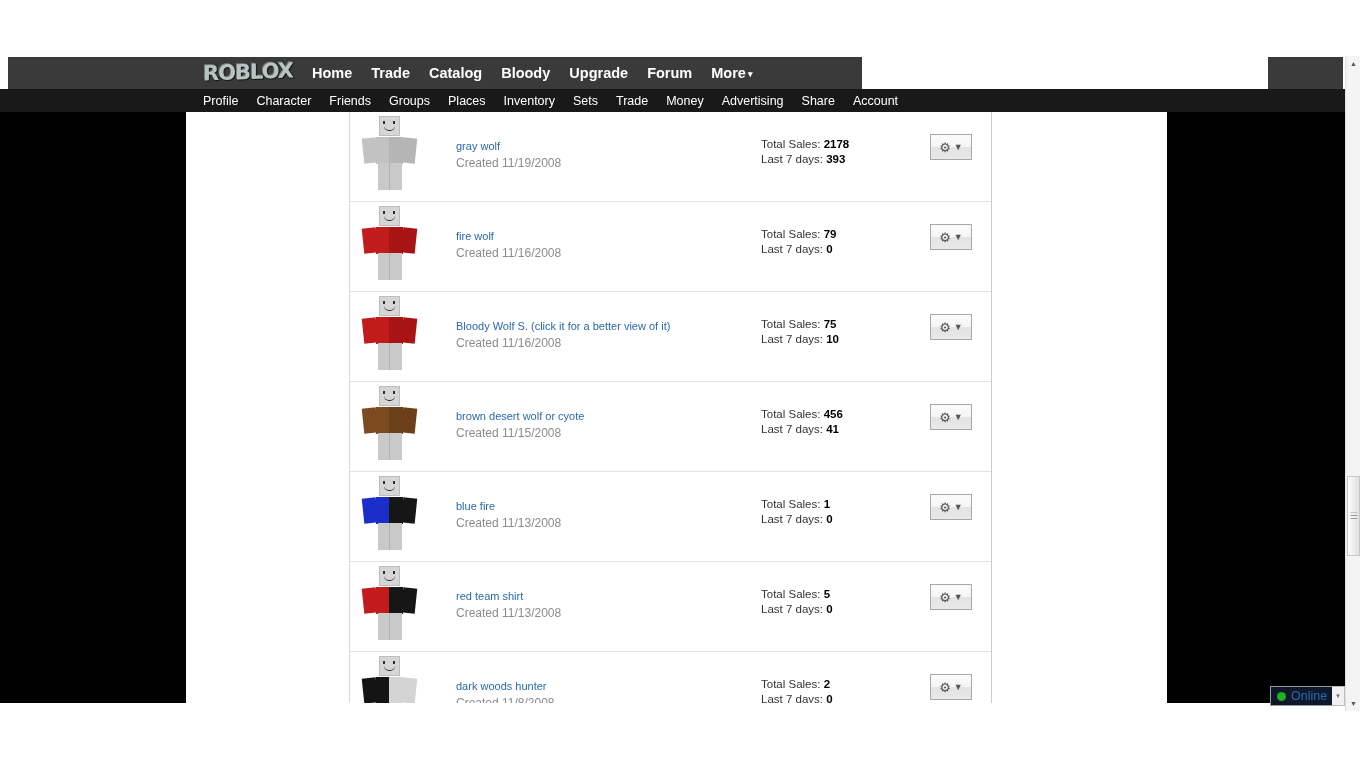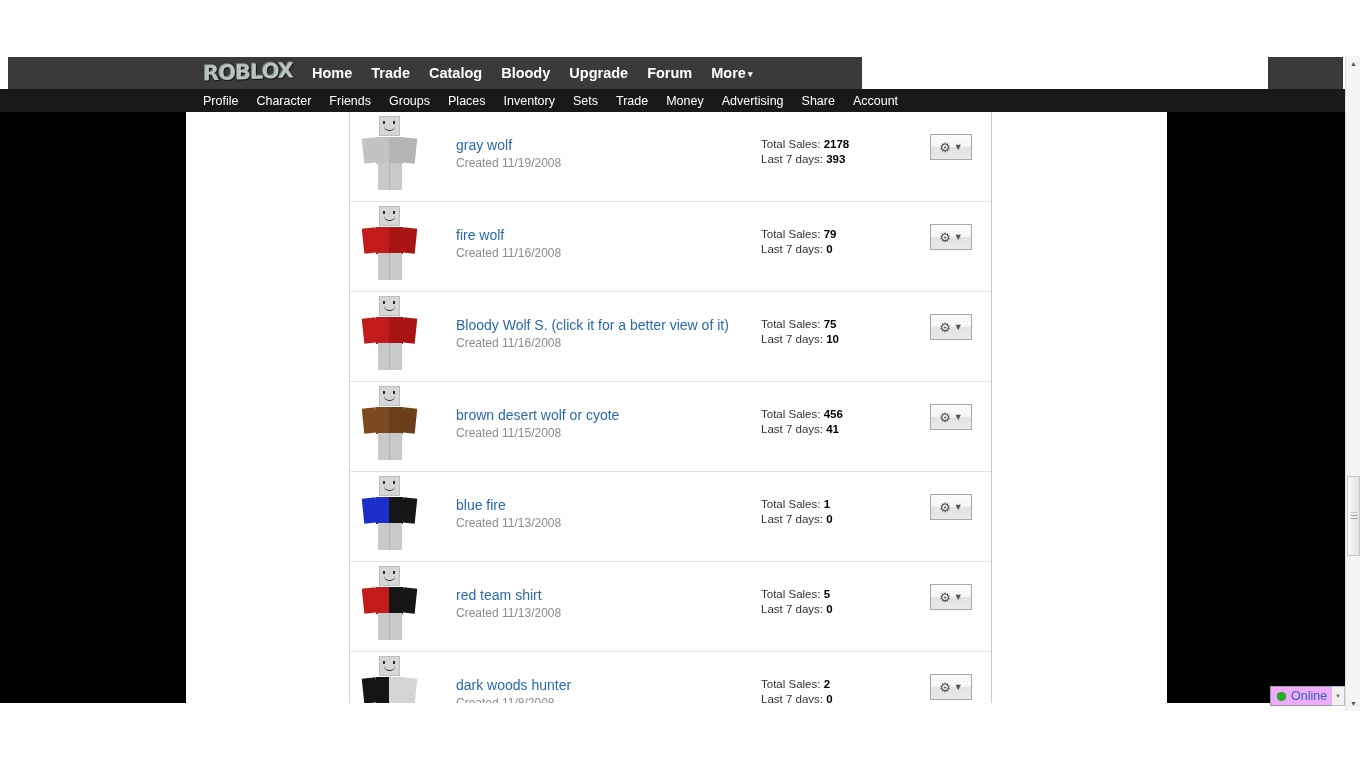--- a/index.html
+++ b/index.html
@@ -94,21 +94,21 @@
 
   .thumb {
     position: relative; width: 76px; height: 80px; margin-left: 2px; margin-top: 2px;
     flex: 0 0 76px;
   }
   .avatar { position: absolute; left: 50%; top: 2px; transform: translateX(-50%);
             width: 62px; height: 76px; }
 
   .item-main { flex: 1 1 auto; padding-top: 24px; padding-left: 28px; }
   .item-name {
-    color: #2a69b0; font-size: 14px; text-decoration: none; line-height: 16px;
+    color: #2a69b0; font-size: 11px; text-decoration: none; line-height: 16px;
     display: inline-block;
   }
   .item-created { color: #8b8b8b; font-size: 12px; line-height: 17px; margin-top: 1px; }
 
   .item-stats { flex: 0 0 150px; padding-top: 25px; font-size: 11.5px; color: #333; }
   .item-stats div { line-height: 15px; }
   .item-stats b { color: #000; font-weight: bold; }
 
   .item-action { flex: 0 0 80px; padding-top: 22px; display:flex; justify-content:center; }
   .gear-btn {
@@ -156,21 +156,21 @@
     background: linear-gradient(to right,#fdfdfd,#efefef 45%,#e2e2e2);
     border: 1px solid #c6c6c6;
   }
   .sb-grip { position:absolute; left:50%; top:50%; transform:translate(-50%,-50%);
              width:7px; height:7px;
              background: repeating-linear-gradient(to bottom,#9a9a9a 0 1px,transparent 1px 3px); }
 
   
   .online-badge {
     position: absolute; left: 1270px; top: 686px; width: 72px; height: 20px;
-    background: #f0abfc; border: 1px solid #9a9a9a;
+    background: #0f172a; border: 1px solid #9a9a9a;
     display: flex; align-items: center; gap: 5px; padding-left: 6px;
   }
   .online-dot { width: 9px; height: 9px; border-radius: 50%; background: #22b41e; box-shadow: inset 0 0 1px #0a7a06; }
   .online-text { color: #2a69b0; font-size: 12.5px; }
   .online-tail {
     position: absolute; left: 1332px; top: 686px; width: 13px; height: 20px;
     background: #f1f1f1; border: 1px solid #bdbdbd; border-left: none;
     display:flex; align-items:center; justify-content:center; font-size:7px; color:#666;
   }
 </style>

